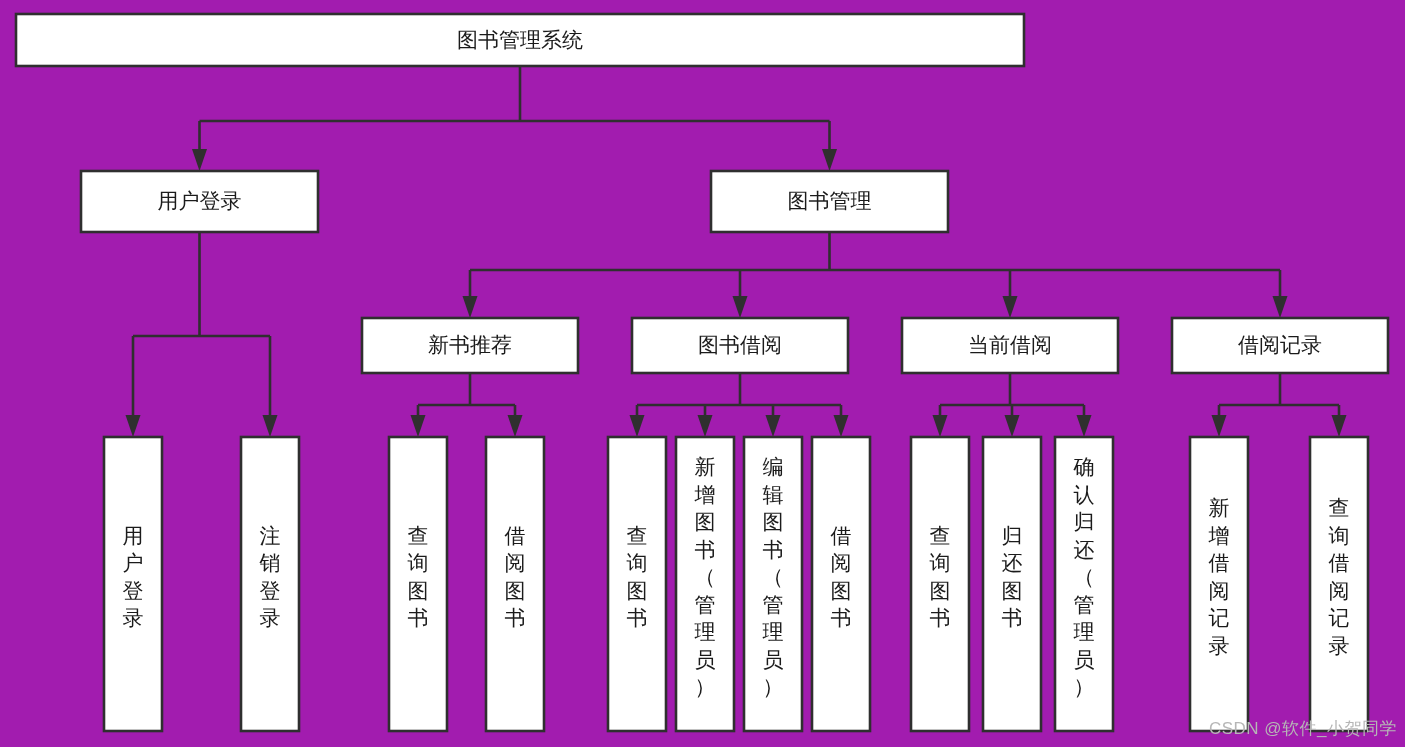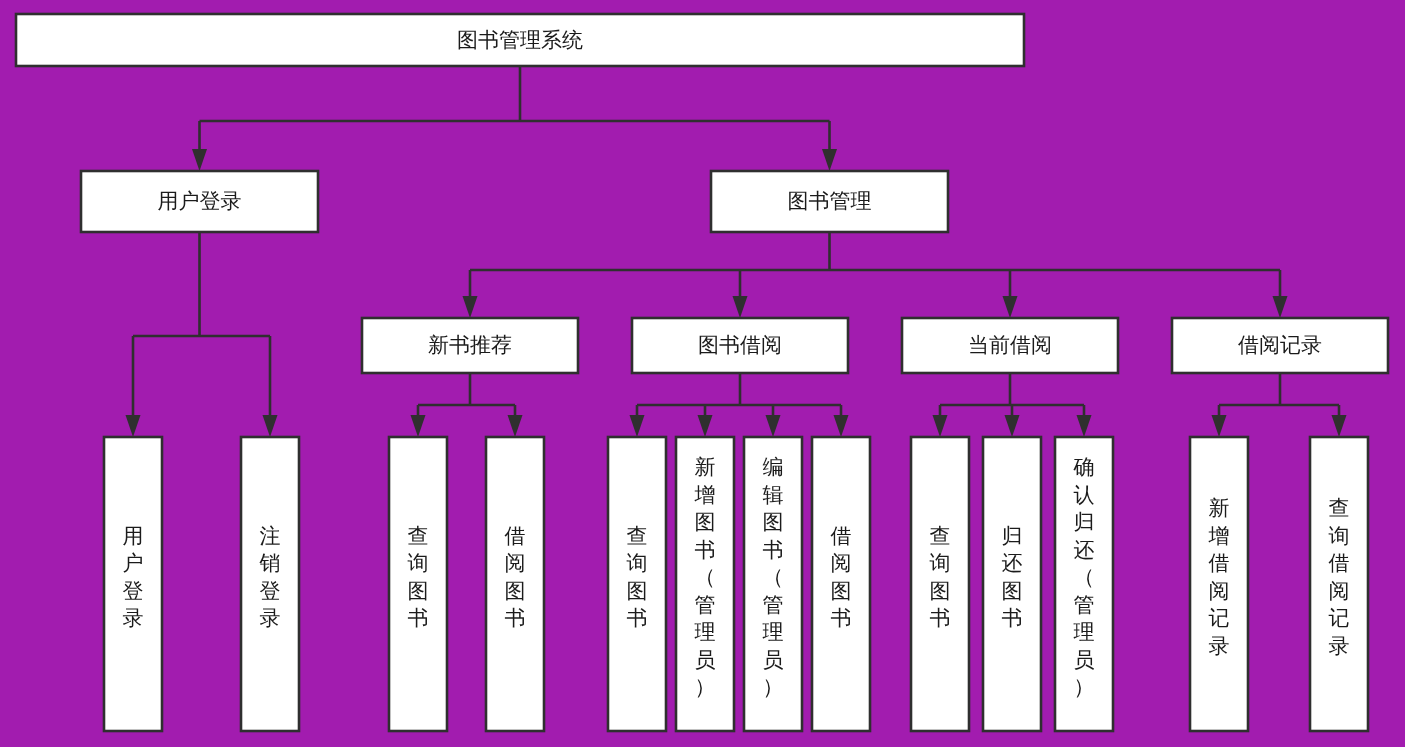--- a/index.html
+++ b/index.html
@@ -216,13 +216,14 @@
         <g>
           <rect x="1190" y="437" width="58" height="294" class="node-box"></rect>
           <text x="1219" y="0" class="node-label-vertical"><tspan x="1219" y="515.3">新</tspan><tspan x="1219" y="542.8">增</tspan><tspan x="1219" y="570.3">借</tspan><tspan x="1219" y="597.8">阅</tspan><tspan x="1219" y="625.3">记</tspan><tspan x="1219" y="652.8">录</tspan></text>
         </g>
         <g>
           <rect x="1310" y="437" width="58" height="294" class="node-box"></rect>
           <text x="1339" y="0" class="node-label-vertical"><tspan x="1339" y="515.3">查</tspan><tspan x="1339" y="542.8">询</tspan><tspan x="1339" y="570.3">借</tspan><tspan x="1339" y="597.8">阅</tspan><tspan x="1339" y="625.3">记</tspan><tspan x="1339" y="652.8">录</tspan></text>
         </g>
       </g>
   </svg>
+  <div class="watermark">CSDN @软件_小贺同学</div>
 </div>
 
 </body></html>

